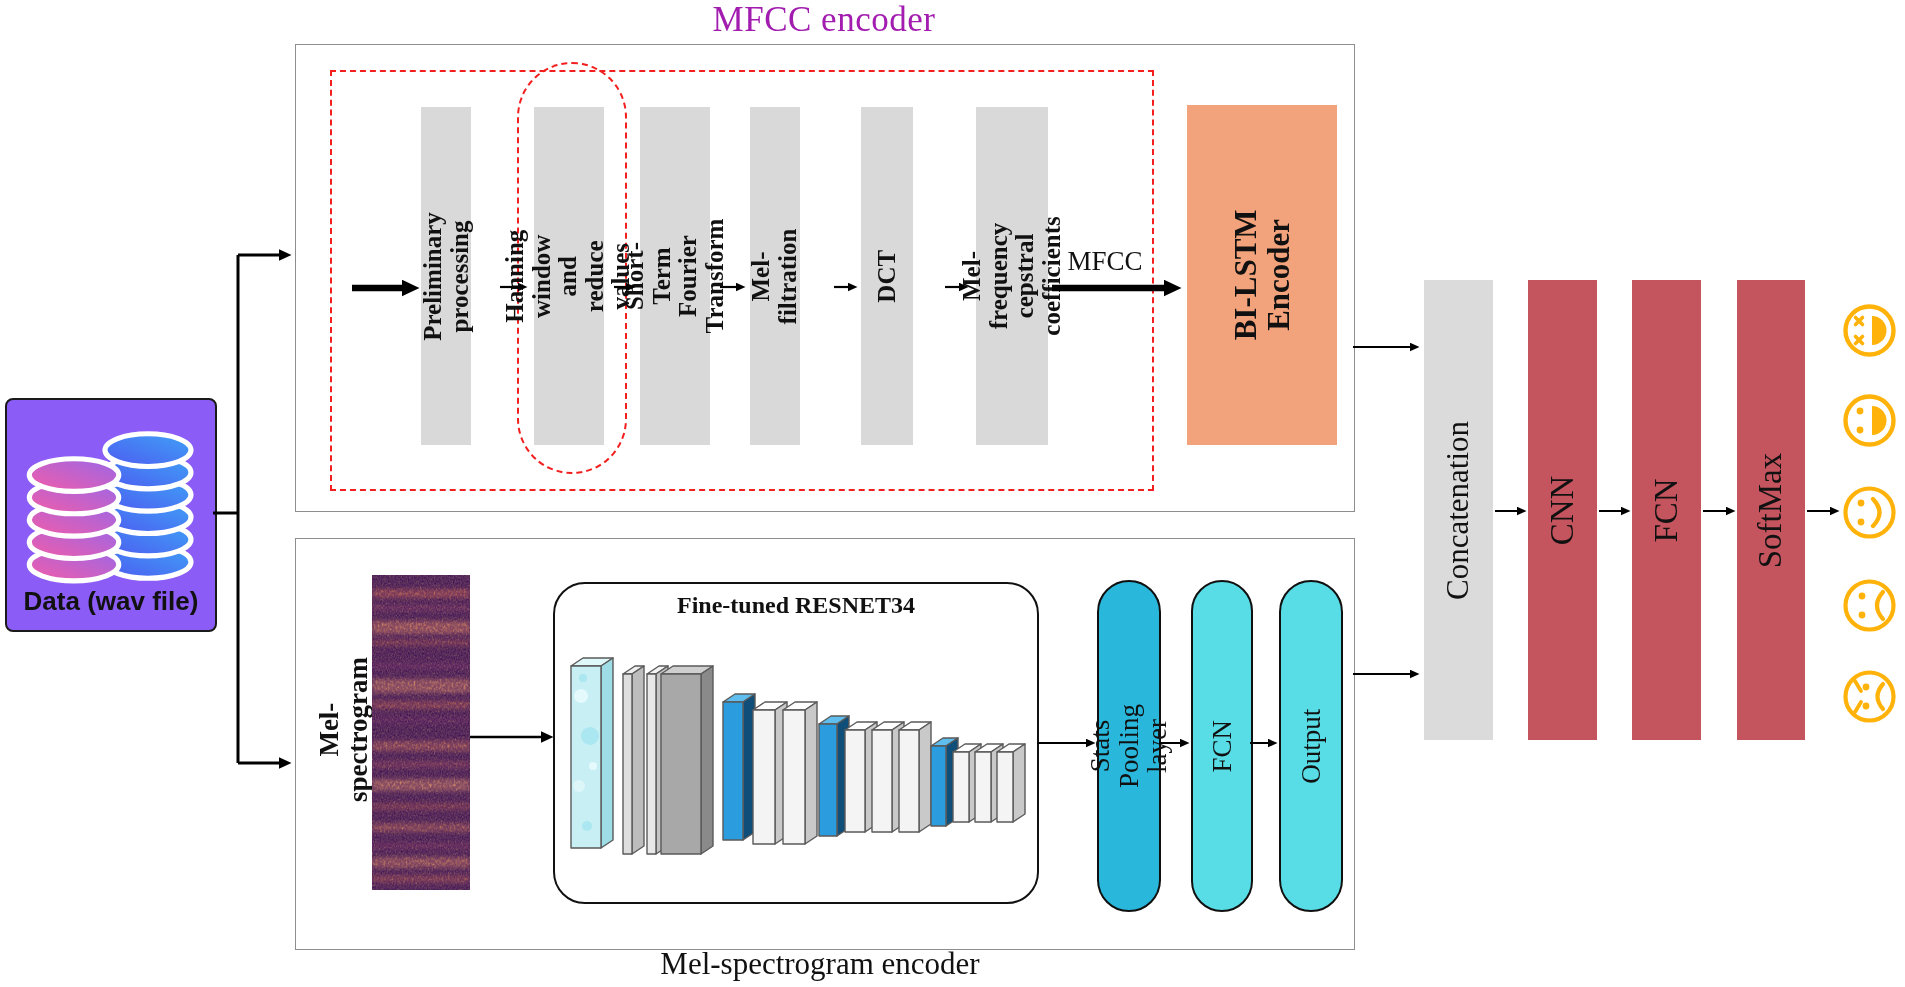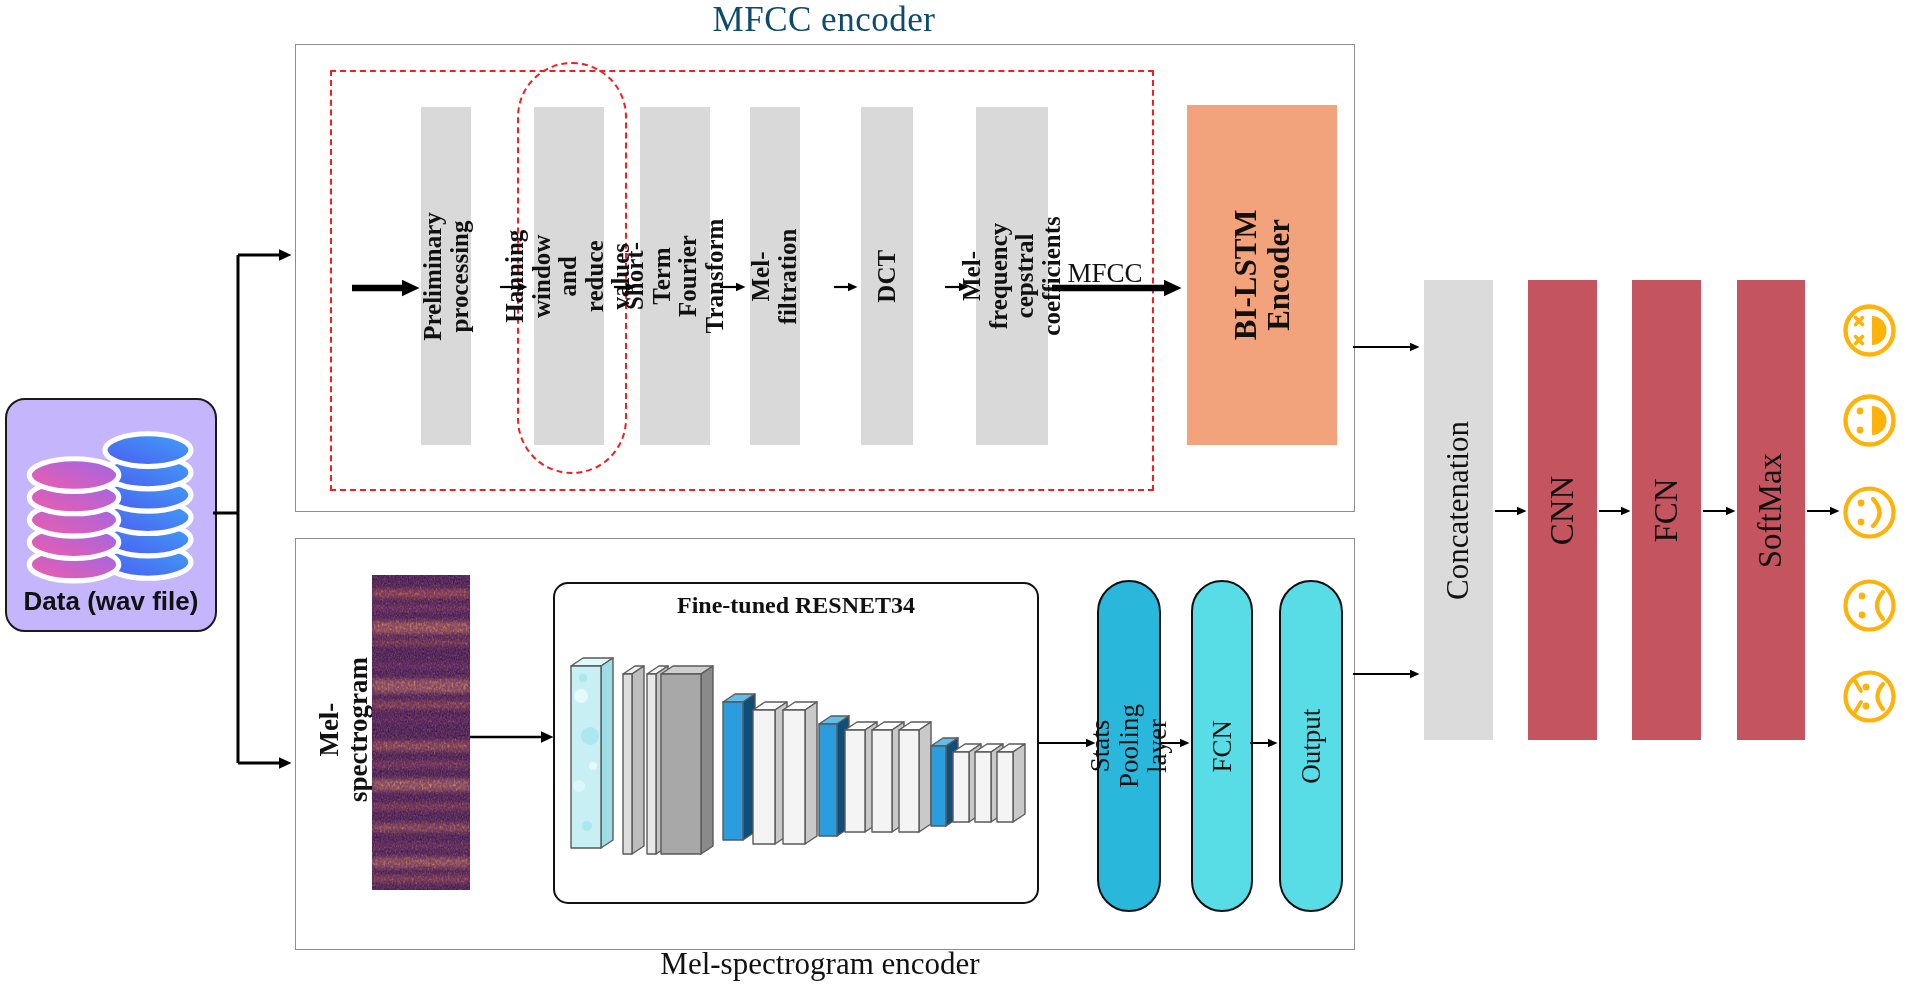--- a/index.html
+++ b/index.html
@@ -1,41 +1,41 @@
 <!DOCTYPE html>
 <html><head>
 <meta charset="utf-8">
 <style>
   html,body{margin:0;padding:0;background:#fff;}
   #canvas{position:relative;width:1905px;height:987px;background:#ffffff;overflow:hidden;
           font-family:"Liberation Serif",serif;color:#111;}
   .abs{position:absolute;}
-  .title{ text-align:center;font-size:35px;letter-spacing:.5px;color:#0c4a6e;}
+  .title{ text-align:center;font-size:35px;letter-spacing:.5px;color:#a21caf;}
   .outer-box{border:1.6px solid #8e8e8e;background:#fff;}
   .red-dash{border:2.6px dashed #f31f1f;}
   .step{background:#d9d9d9;}
   .vlabel{position:absolute;inset:0;display:flex;align-items:center;justify-content:center;}
   .vlabel>span{transform:rotate(-90deg);white-space:pre-line;text-align:center;
                width:max-content;line-height:1.06;display:block;}
   .step .vlabel>span{font-weight:bold;font-size:25px;}
   .bilstm{background:#f2a37b;}
   .bilstm .vlabel>span{font-weight:bold;font-size:31px;}
   .fusion .vlabel>span{font-size:33px;}
   .fusion.concat{background:#dbdbdb;}
   .fusion.red{background:#c4545e;}
   .fusion.concat .vlabel>span{font-size:31px;}
   .capsule{border:2.6px solid #101010;border-radius:32px;}
   .capsule .vlabel>span{font-size:27px;}
   .cap-dark{background:#29b7dc;}
   .cap-light{background:#58dce6;}
   .mfcc-lbl{font-size:27px;text-align:center;}
   .mel-lbl>span{font-weight:bold;font-size:27px;}
-  .data-box{border:2.6px solid #1a1a1a;border-radius:20px;background:#c4b5fd;text-align:center;}
+  .data-box{border:2.6px solid #1a1a1a;border-radius:8px;background:#8b5cf6;text-align:center;}
   .data-lbl{font-family:"Liberation Sans",sans-serif;font-weight:bold;font-size:26px;}
-  .resnet{border:2.6px solid #111;border-radius:15px;background:#fff;}
+  .resnet{border:2.6px solid #111;border-radius:32px;background:#fff;}
   .resnet-title{position:absolute;top:8px;left:0;right:0;text-align:center;
                 font-weight:bold;font-size:24px;}
   .btitle{font-size:31px;text-align:center;}
   svg.overlay{position:absolute;left:0;top:0;pointer-events:none;}
 </style>
 </head>
 <body>
 
 <div id="canvas">
 
@@ -74,21 +74,21 @@
         <span>DCT</span>
       </div>
   </div>
   <div class="abs step" style="left:976px;top:107px;width:72px;height:338px;">
     <div class="vlabel">
         <span>Mel-frequency cepstral
 coefficients</span>
       </div>
   </div>
 
-  <div class="abs mfcc-lbl" style="left:1045px;top:258px;width:120px;">MFCC</div>
+  <div class="abs mfcc-lbl" style="left:1045px;top:246px;width:120px;">MFCC</div>
 
   <div class="abs bilstm" style="left:1187px;top:105px;width:150px;height:340px;">
     <div class="vlabel">
         <span>BI-LSTM
 Encoder</span>
       </div>
   </div>
 
   <div class="abs data-box" style="left:5px;top:398px;width:208px;height:230px;">
     <svg class="abs" style="left:18px;top:14px;" width="172" height="172" viewBox="0 0 200 200">

